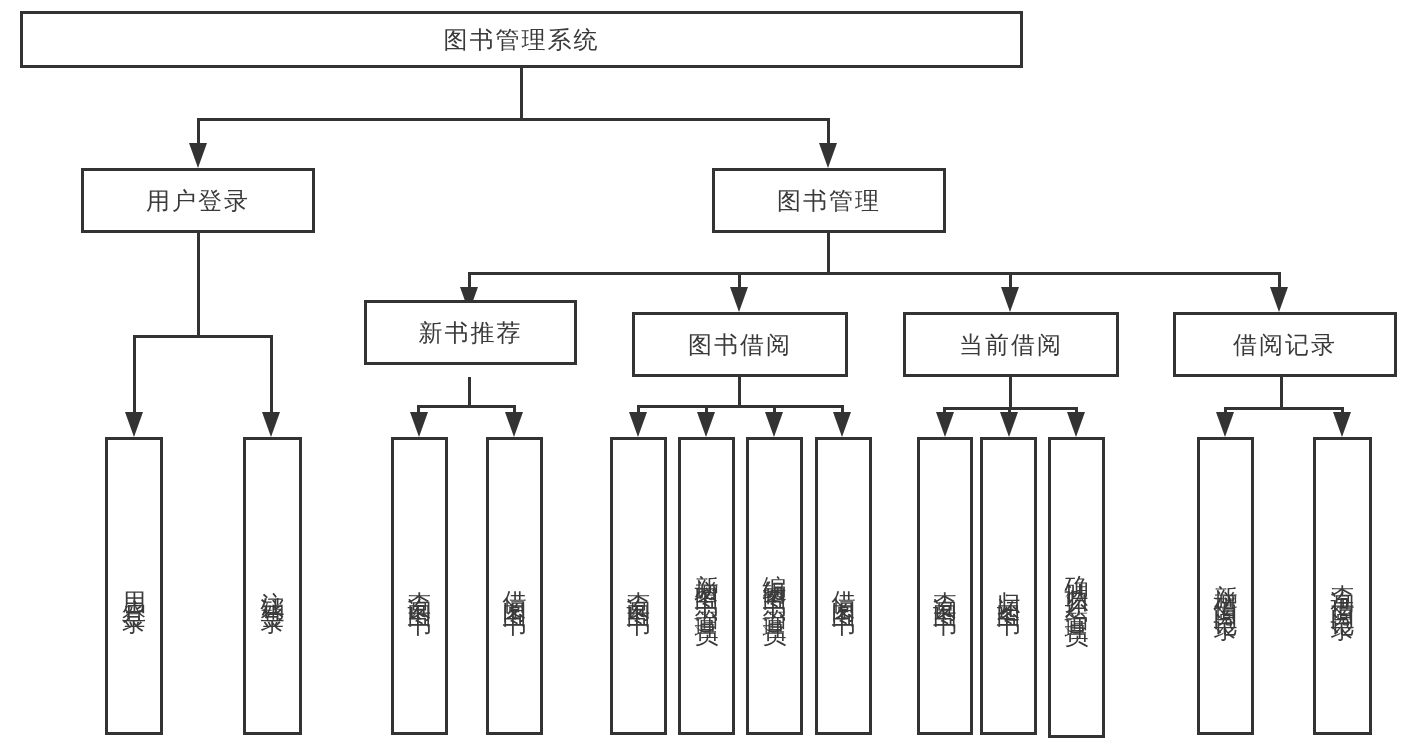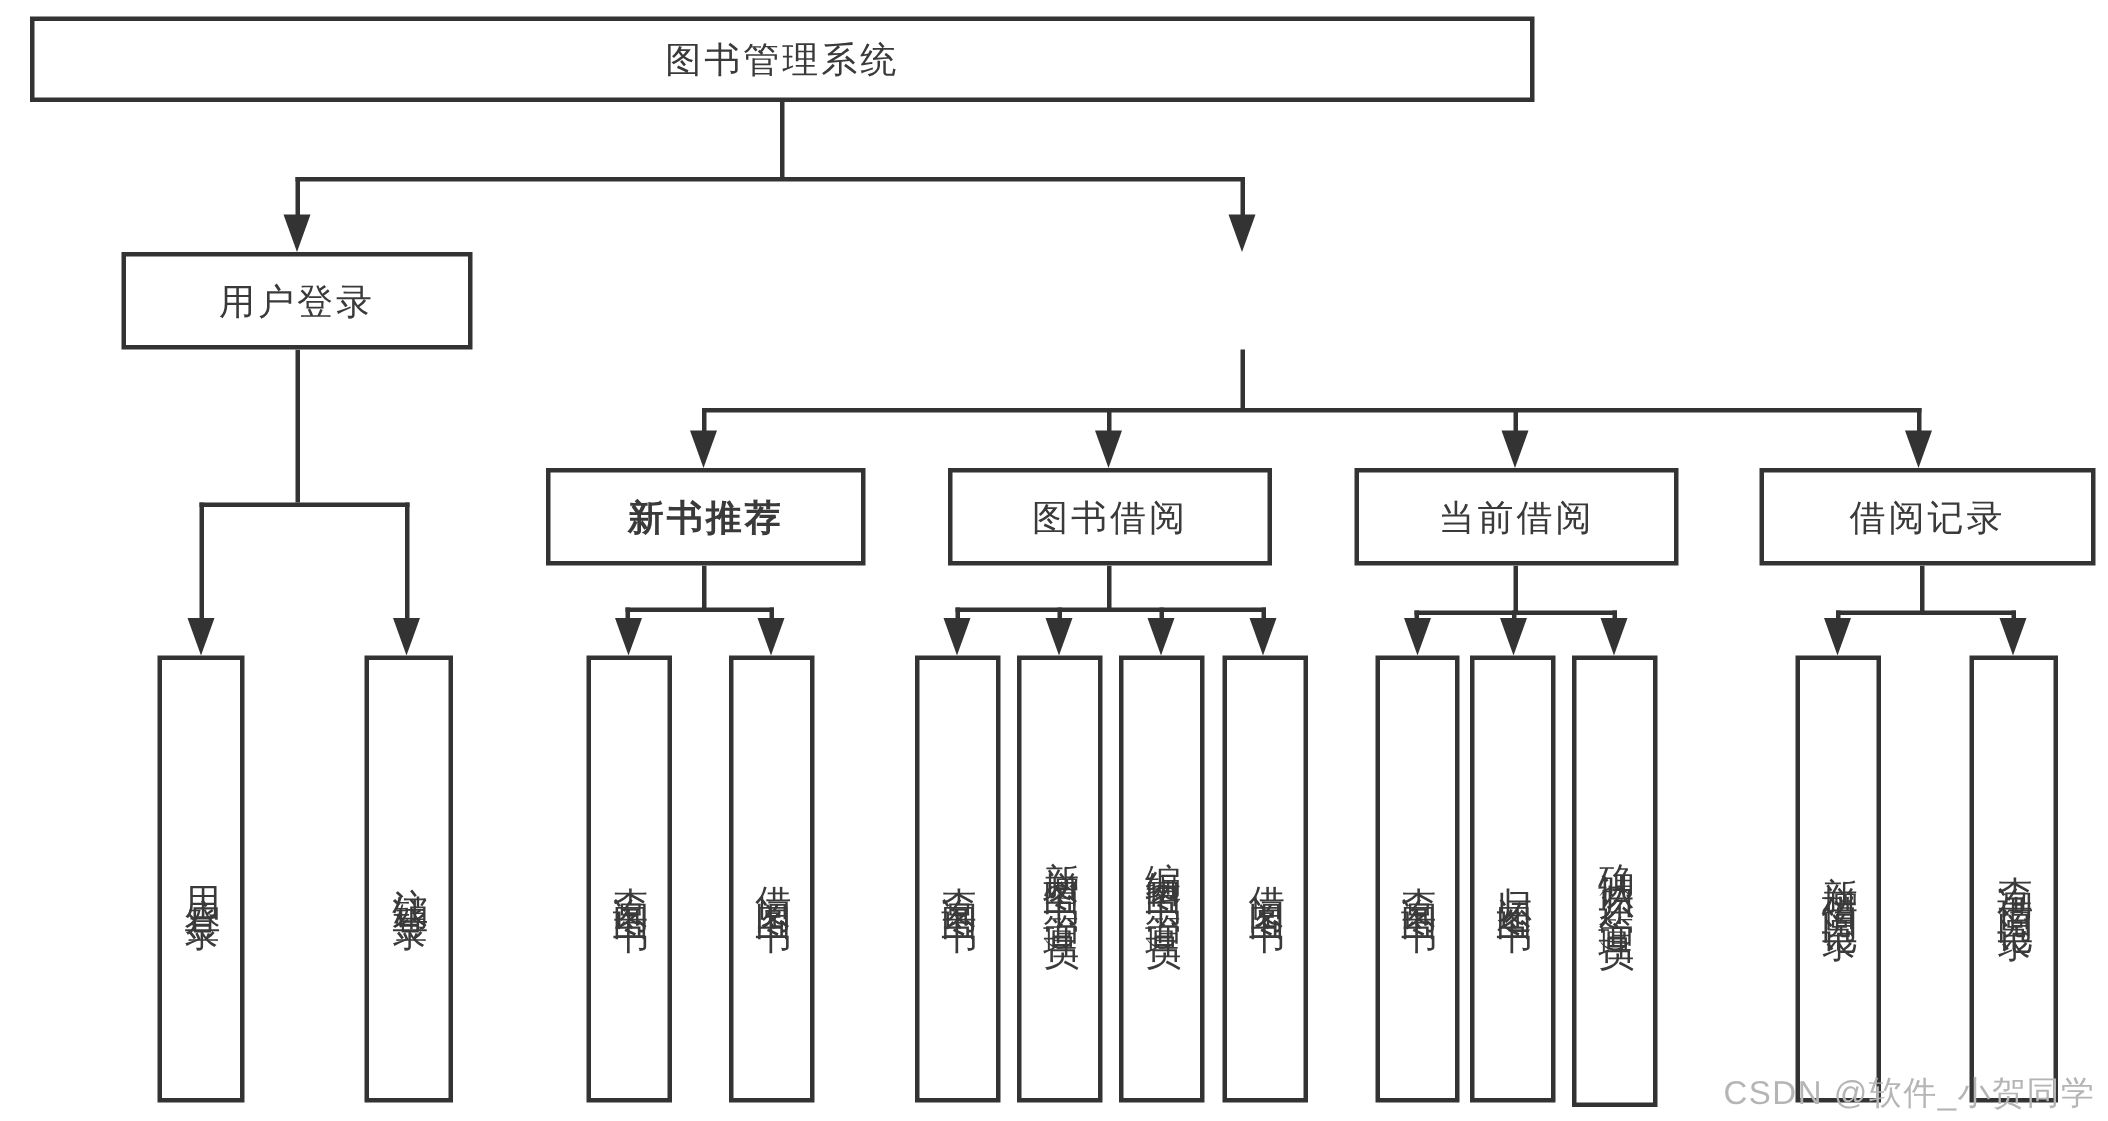--- a/index.html
+++ b/index.html
@@ -114,22 +114,25 @@
   <div class="vline" style="left:1341px;top:407px;height:8px;"></div>
   <div class="arrow" style="left:1333px;top:412px;"></div>
 
   <div class="box" style="left:20px;top:11px;width:1003px;height:57px;text-align:right;">
     <span>图书管理系统</span>
   </div>
 
   <div class="box" style="left:81px;top:168px;width:234px;height:65px;">
     <span>用户登录</span>
   </div>
+  <div class="box" style="left:712px;top:168px;width:234px;height:65px;">
+    <span>图书管理</span>
+  </div>
 
-  <div class="box" style="left:364px;top:312px;width:213px;height:65px;font-weight:bold;">
+  <div class="box" style="left:364px;top:300px;width:213px;height:65px;">
     <span>新书推荐</span>
   </div>
   <div class="box" style="left:903px;top:312px;width:216px;height:65px;">
     <span>当前借阅</span>
   </div>
   <div class="box" style="left:632px;top:312px;width:216px;height:65px;">
     <span>图书借阅</span>
   </div>
   <div class="box" style="left:1173px;top:312px;width:224px;height:65px;">
     <span>借阅记录</span>
@@ -172,15 +175,14 @@
     <span>确认归还（管理员）</span>
   </div>
 
   <div class="box v" style="left:1197px;top:437px;width:57px;height:298px;">
     <span>新增借阅记录</span>
   </div>
   <div class="box v" style="left:1313px;top:437px;width:59px;height:298px;">
     <span>查询借阅记录</span>
   </div>
 
-  <div class="watermark">CSDN @软件_小贺同学</div>
 
 </div>
 
 </body></html>

